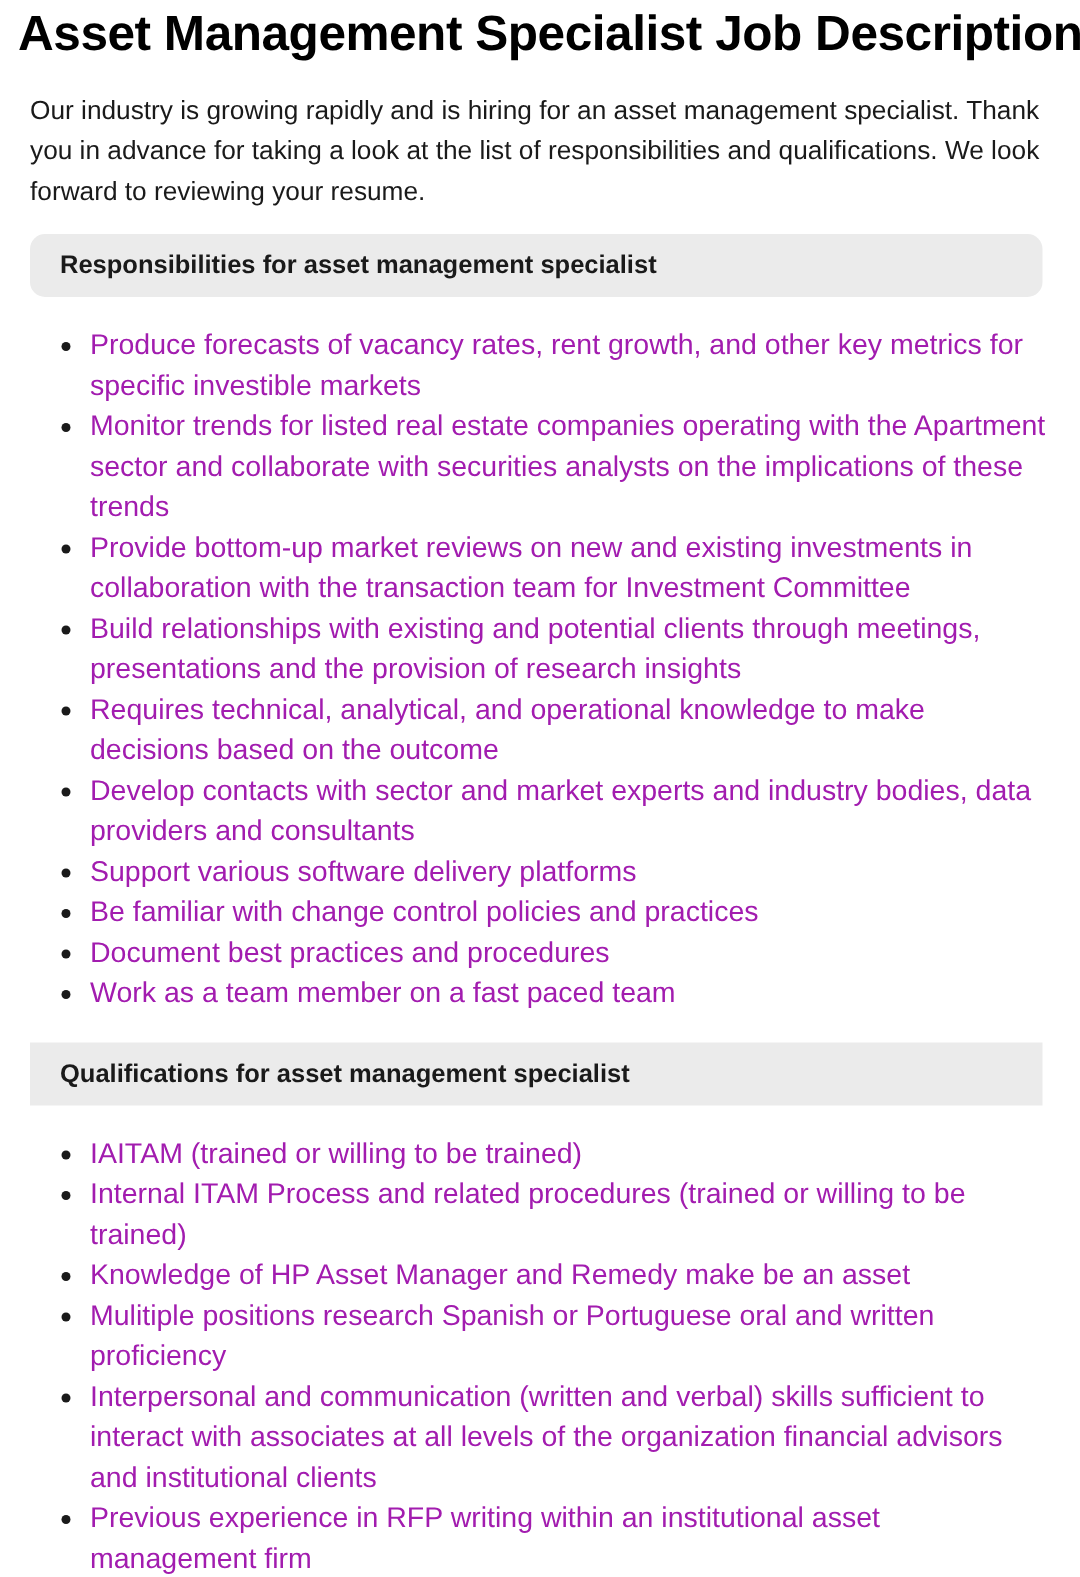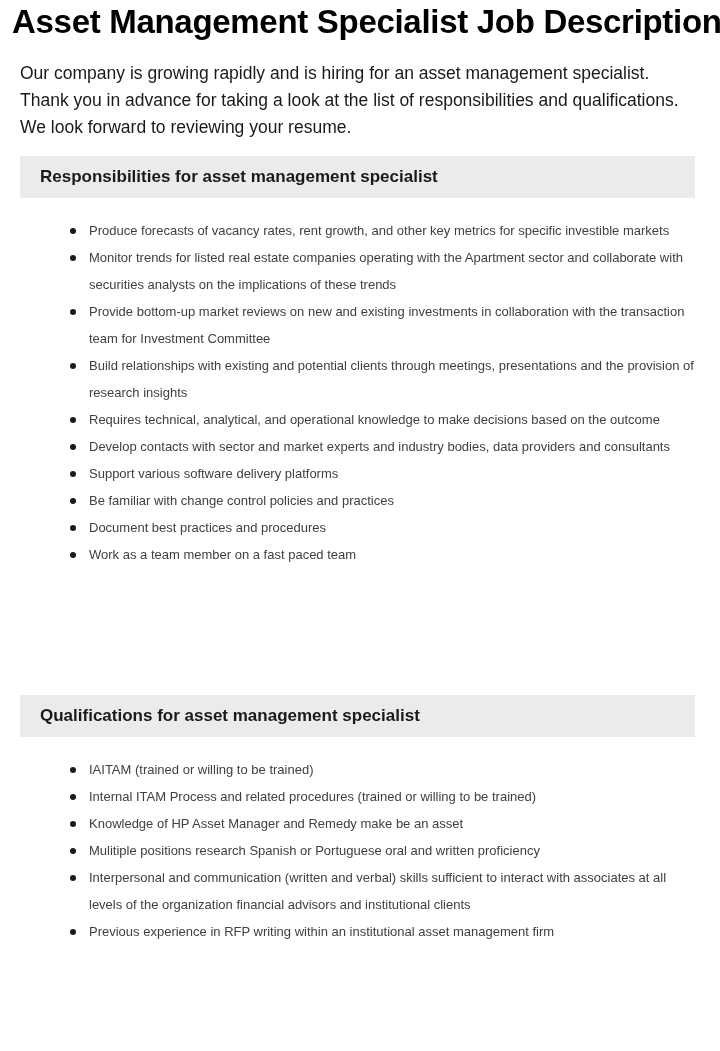--- a/index.html
+++ b/index.html
@@ -58,45 +58,44 @@
       position: absolute;
       left: 0;
       width: 700px;
       margin: 0;
       padding: 0;
       list-style: none;
     }
     .list li {
       position: relative;
       padding-left: 60px;
-      font-size: 13px;
+      font-size: 19px;
       line-height: 27px;
-      color: #404040;
-      margin-left: 29px;
+      color: #a21caf;
     }
     .list li .bullet {
       position: absolute;
       left: 41px;
       top: 11px;
       width: 6px;
       height: 6px;
       border-radius: 50%;
       background: #1a1a1a;
     }
   </style>
 </head>
 <body>
 
 <div class="page">
 
   <h1 class="title">Asset Management Specialist Job Description</h1>
 
-  <p class="intro">Our company is growing rapidly and is hiring for an asset management specialist. Thank you in advance for taking a look at the list of responsibilities and qualifications. We look forward to reviewing your resume.</p>
+  <p class="intro">Our industry is growing rapidly and is hiring for an asset management specialist. Thank you in advance for taking a look at the list of responsibilities and qualifications. We look forward to reviewing your resume.</p>
 
-  <div class="section-header" style="top:156px;">
+  <div class="section-header" style="top:156px;border-radius:10px;">
     <span>Responsibilities for asset management specialist</span>
   </div>
 
   <ul class="list" style="top:217px;">
     <li><span class="bullet"></span><span>Produce forecasts of vacancy rates, rent growth, and other key metrics for specific investible markets</span></li>
     <li><span class="bullet"></span><span>Monitor trends for listed real estate companies operating with the Apartment sector and collaborate with securities analysts on the implications of these trends</span></li>
     <li><span class="bullet"></span><span>Provide bottom-up market reviews on new and existing investments in collaboration with the transaction team for Investment Committee</span></li>
     <li><span class="bullet"></span><span>Build relationships with existing and potential clients through meetings, presentations and the provision of research insights</span></li>
     <li><span class="bullet"></span><span>Requires technical, analytical, and operational knowledge to make decisions based on the outcome</span></li>
     <li><span class="bullet"></span><span>Develop contacts with sector and market experts and industry bodies, data providers and consultants</span></li>

